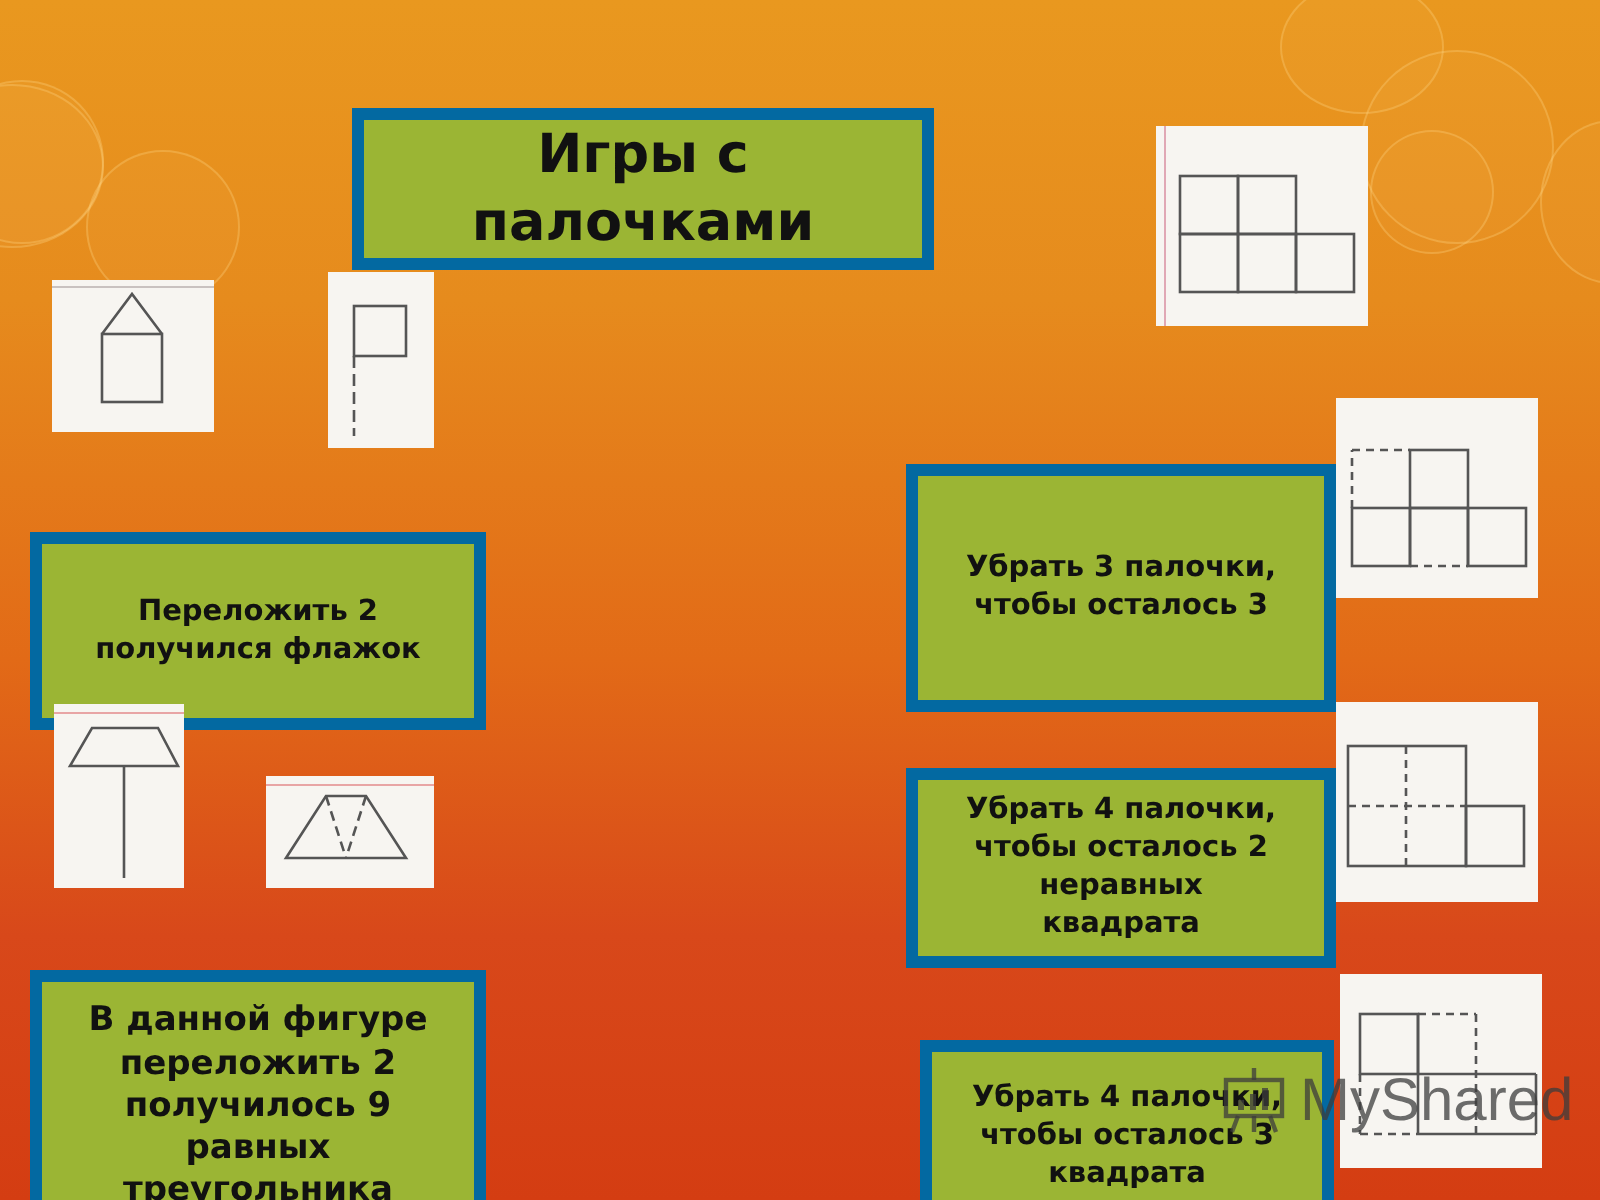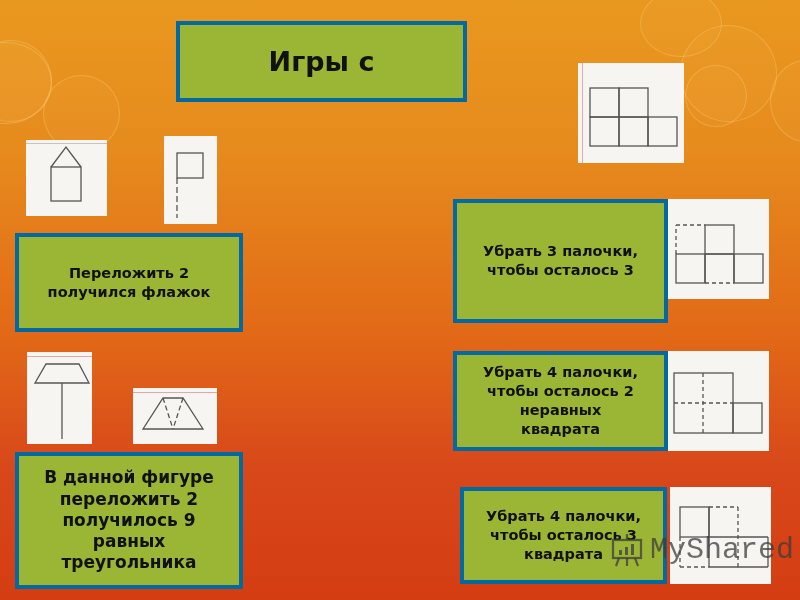--- a/index.html
+++ b/index.html
@@ -3,47 +3,48 @@
 <meta charset="utf-8">
 <style>
   html, body { margin:0; padding:0; }
   body {
     width:800px; height:600px; position:relative; overflow:hidden;
     font-family: "DejaVu Sans", sans-serif;
     background: linear-gradient(180deg, #e9981f 0%, #e68b1d 25%, #e26a17 55%, #d8481a 78%, #d43d12 100%);
   }
   .bubble { position:absolute; border-radius:50%; border:1.5px solid rgba(255,220,140,0.28); background: rgba(255,210,120,0.06); }
   .green {
-    position:absolute; background:#9bb534; border:4px solid #0369a1;
+    position:absolute; background:#9bb534; border:6px solid #0369a1;
     box-sizing:border-box; color:#111; font-weight:bold; text-align:center;
-    display:flex; align-items:center; justify-content:center; line-height:1.3;
+    display:flex; align-items:center; justify-content:center; line-height:1.3;margin-top:33px;
   }
   .card {
     position:absolute; background:#f7f5f1; box-sizing:border-box;
   }
   .card svg { position:absolute; left:0; top:0; width:100%; height:100%; }
   .pinkline { position:absolute; left:0; right:0; top:4px; height:1px; background:#e8a5a5; }
   .watermark {
-    position:absolute; left:610px; top:532px; display:flex; align-items:center; gap:6px;
-    color:rgba(60,60,60,0.75); font-family:Liberation Mono, monospace; font-size:30px;
+    position:absolute; left:610px; top:532px; display:flex; align-items:flex-end; gap:6px;
+    color:rgba(60,60,60,0.75); font-family:Liberation Sans, sans-serif; font-size:30px;
   }
 </style>
 </head>
 <body>
 
 <div class="bubble" style="left:-30px;top:40px;width:80px;height:80px;"></div>
 <div class="bubble" style="left:-40px;top:42px;width:90px;height:80px;"></div>
 <div class="bubble" style="left:43px;top:75px;width:75px;height:75px;"></div>
 <div class="bubble" style="left:640px;top:-10px;width:80px;height:65px;"></div>
 <div class="bubble" style="left:680px;top:25px;width:95px;height:95px;"></div>
 <div class="bubble" style="left:685px;top:65px;width:60px;height:60px;"></div>
 <div class="bubble" style="left:770px;top:60px;width:70px;height:80px;"></div>
 
 <div class="green" style="left:176px;top:21px;width:291px;height:81px;font-size:27px;flex-direction:column;line-height:1.25;">
   <span>Игры с</span>
+  <span>палочками</span>
 </div>
 
 <div class="card" style="left:26px;top:140px;width:81px;height:76px;">
   <div class="pinkline" style="background:#c9c2c0;top:3px;"></div>
   <svg viewBox="0 0 81 76">
     <polyline points="25,27 40,7 55,27" fill="none" stroke="#555" stroke-width="1.3"></polyline>
     <rect x="25" y="27" width="30" height="34" fill="none" stroke="#555" stroke-width="1.3"></rect>
   </svg>
 </div>
 

